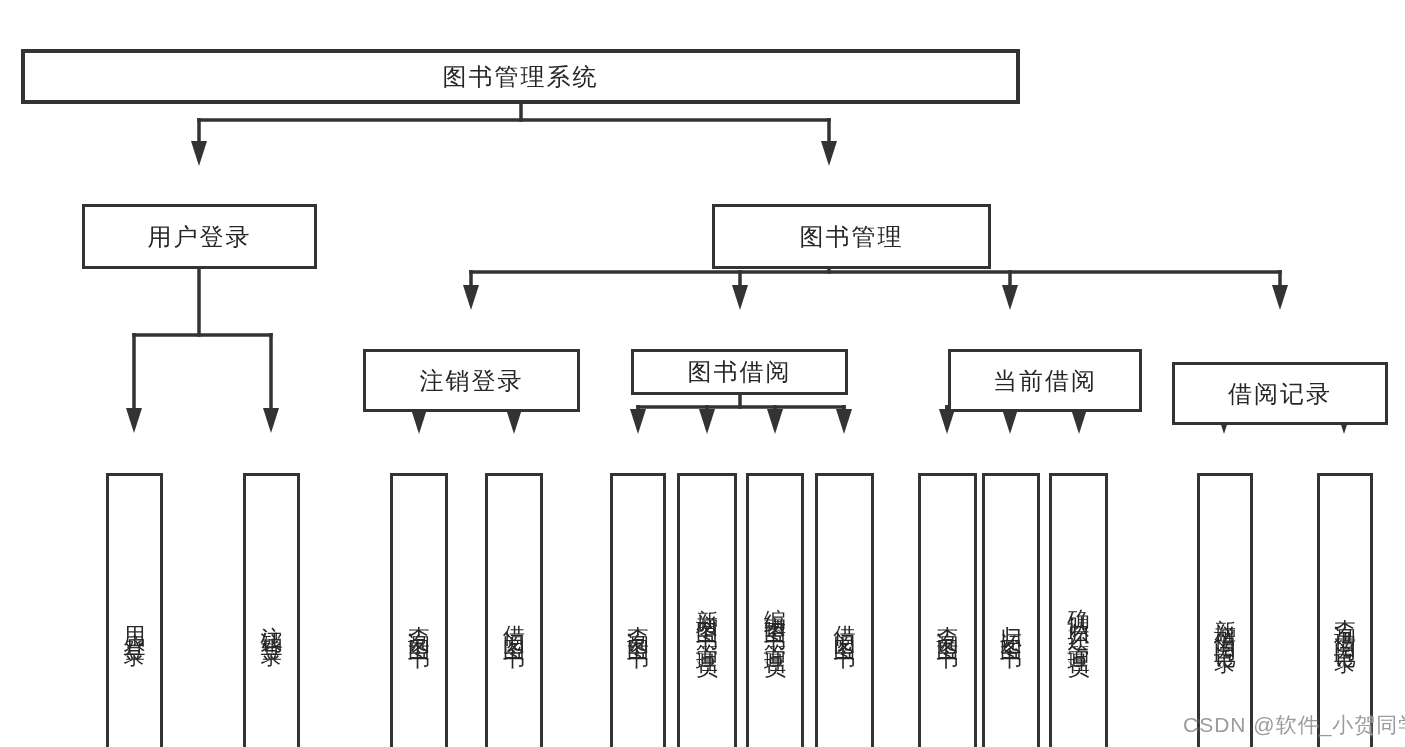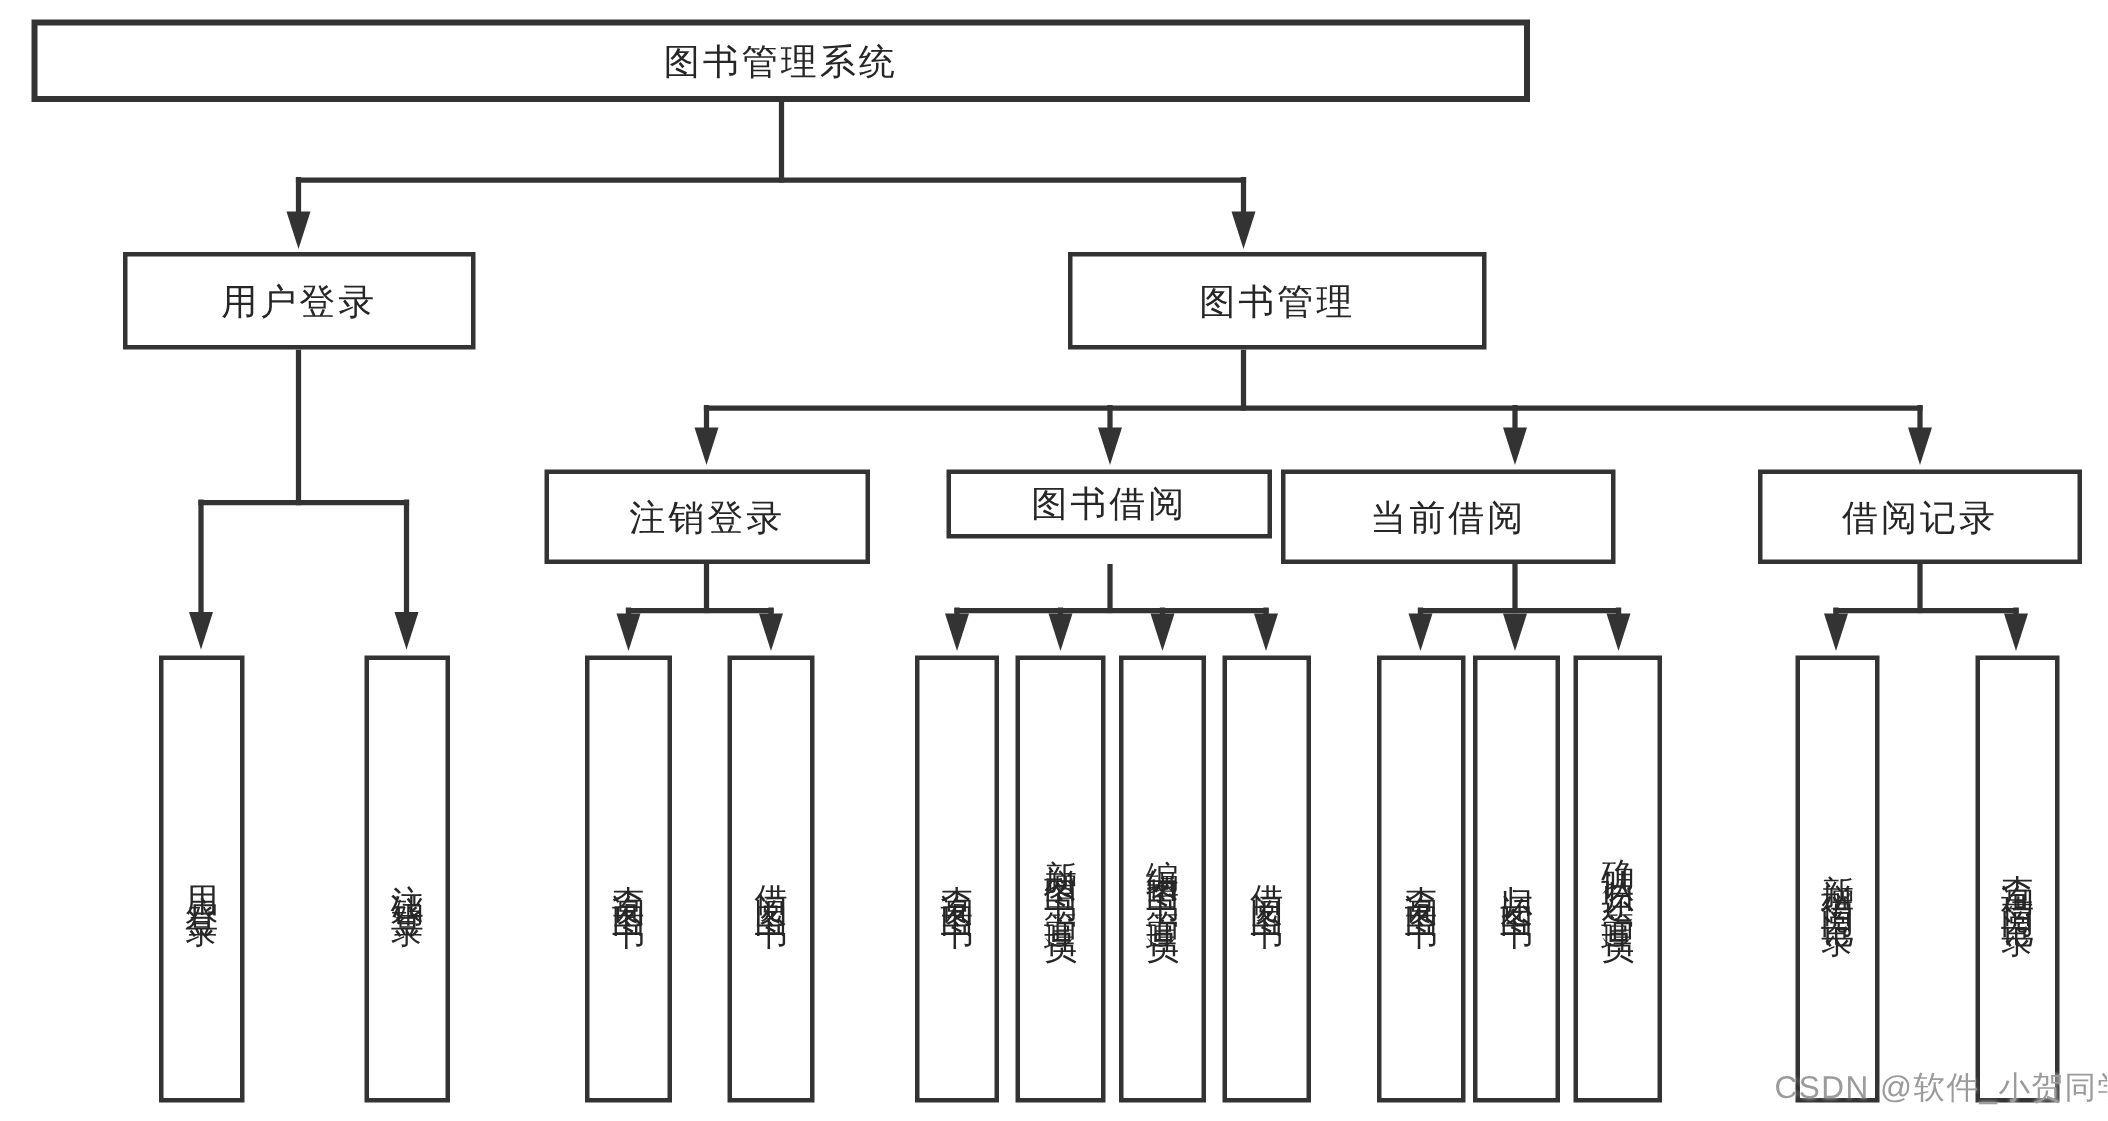--- a/index.html
+++ b/index.html
@@ -13,20 +13,21 @@
   .connectors{position:absolute;left:0;top:0;}
   .node{
     position:absolute;
     box-sizing:border-box;
     background:#ffffff;
     border:3px solid #333333;
     display:flex;
     align-items:center;
     justify-content:center;
     color:#262626;
+    margin-top:36px;
   }
   .node.root{border-width:4px;}
   .hbox span{
     font-size:24px;
     letter-spacing:2px;
     white-space:nowrap;
   }
   .vbox span{
     writing-mode:vertical-rl;
     text-orientation:mixed;
@@ -130,24 +131,24 @@
   <div class="node hbox" style="left:712px;top:168px;width:279px;height:65px">
     <span>图书管理</span>
   </div>
 
   <div class="node hbox" style="left:363px;top:313px;width:217px;height:63px">
     <span>注销登录</span>
   </div>
   <div class="node hbox" style="left:631px;top:313px;width:217px;height:46px">
     <span>图书借阅</span>
   </div>
-  <div class="node hbox" style="left:854px;top:313px;width:223px;height:63px">
+  <div class="node hbox" style="left:948px;top:313px;width:194px;height:63px">
     <span>当前借阅</span>
   </div>
-  <div class="node hbox" style="left:1172px;top:313px;width:216px;height:63px">
+  <div class="node hbox" style="left:1172px;top:326px;width:216px;height:63px">
     <span>借阅记录</span>
   </div>
 
   <div class="node vbox" style="left:106px;top:437px;width:57px;height:298px">
     <span>用户登录</span>
   </div>
   <div class="node vbox" style="left:243px;top:437px;width:57px;height:298px">
     <span>注销登录</span>
   </div>
 

